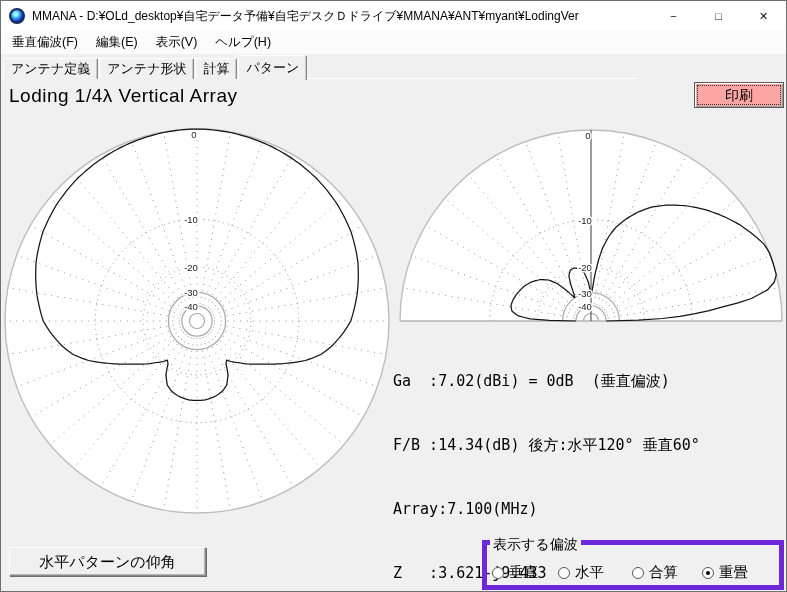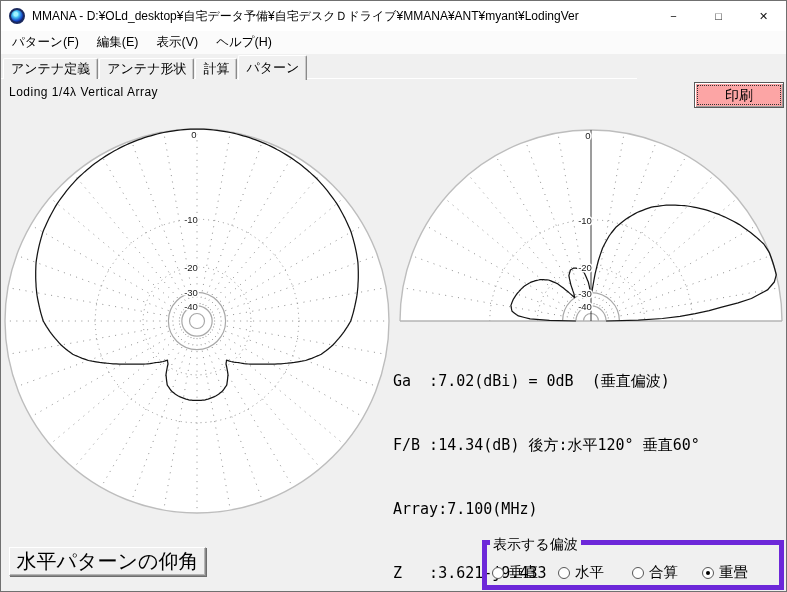--- a/index.html
+++ b/index.html
@@ -21,35 +21,35 @@
   .menubar{position:absolute;left:0;top:30px;width:785px;height:23px;background:#fbfbfb;display:flex;align-items:center;padding-left:2px;}
   .menu-item{padding:0 9px;font-size:12.5px;line-height:23px;}
   
   .tabstrip{position:absolute;left:0;top:53px;width:636px;height:25px;border-bottom:1px solid #ffffff;padding-left:2px;}
   .tab{display:inline-block;vertical-align:bottom;margin-top:4px;height:21px;line-height:20px;
     padding:0 7px;font-size:13px;background:#f0f0f0;
     border:1px solid #8a8a8a;border-bottom:none;border-top-color:#fff;border-left-color:#fff;
     border-radius:2px 2px 0 0;box-shadow:inset -1px 0 0 #c9c9c9;margin-right:1px;position:relative;}
   .tab.active{margin-top:1px;height:25px;line-height:23px;z-index:3;margin-bottom:-1px;}
   
-  .antenna-name{position:absolute;left:8px;top:84px;font-size:12px;letter-spacing:0.5px;}
+  .antenna-name{position:absolute;left:8px;top:84px;font-size:19px;letter-spacing:0.5px;}
   .print-btn{position:absolute;left:693px;top:81px;width:90px;height:26px;background:#fca5a5;
     border:1px solid #5a5a5a;box-shadow:inset 1px 1px 0 #fff, inset -1px -1px 0 #9d9d9d;
     font-size:14px;text-align:center;line-height:24px;outline:1px dotted #333;outline-offset:-4px;}
   
   .az-plot{position:absolute;left:2px;top:126px;}
   .el-plot{position:absolute;left:397px;top:127px;}
   
   .info{position:absolute;left:392px;top:327px;font-family:"DejaVu Sans Mono","Liberation Mono",monospace;
     font-size:15px;line-height:21.4px;white-space:pre;}
   
   .elev-btn{position:absolute;left:8px;top:546px;width:197px;height:29px;background:#f0f0f0;
     border:1px solid #8a8a8a;border-top-color:#fff;border-left-color:#fff;
     box-shadow:1px 1px 0 #6d6d6d, inset -1px -1px 0 #b5b5b5;
-    font-size:20px;text-align:center;line-height:27px;}
+    font-size:15px;text-align:center;line-height:27px;}
   .groupbox{position:absolute;left:481px;top:539px;width:302px;height:50px;border:5px solid #6d28d9;}
   .groupbox .legend{position:absolute;left:3px;top:-9px;background:#f0f0f0;padding:0 3px;font-size:14px;}
   .radio-item{position:absolute;top:18px;display:flex;align-items:center;font-size:14.5px;}
   .rb{width:12px;height:12px;border-radius:50%;border:1px solid #575757;background:#fff;margin-right:5px;position:relative;flex:0 0 auto;}
   .rb.checked::after{content:"";position:absolute;left:3px;top:3px;width:4px;height:4px;border-radius:50%;background:#000;}
 </style>
 </head>
 <body>
 
 <div class="window">
@@ -58,21 +58,21 @@
     <div class="app-icon"></div>
     <div class="win-title">MMANA - D:¥OLd_desktop¥自宅データ予備¥自宅デスクＤドライブ¥MMANA¥ANT¥myant¥LodingVer</div>
   </div>
   <div class="capbtns">
     <div class="cap">−</div>
     <div class="cap">□</div>
     <div class="cap">✕</div>
   </div>
 
   <div class="menubar">
-    <div class="menu-item">パターン(F)</div>
+    <div class="menu-item">垂直偏波(F)</div>
     <div class="menu-item">編集(E)</div>
     <div class="menu-item">表示(V)</div>
     <div class="menu-item">ヘルプ(H)</div>
   </div>
 
   <div class="tabstrip">
     <div class="tab">アンテナ定義</div><div class="tab">アンテナ形状</div><div class="tab">計算</div><div class="tab active">パターン</div>
   </div>
 
   <div class="antenna-name">Loding 1/4λ Vertical Array</div>

